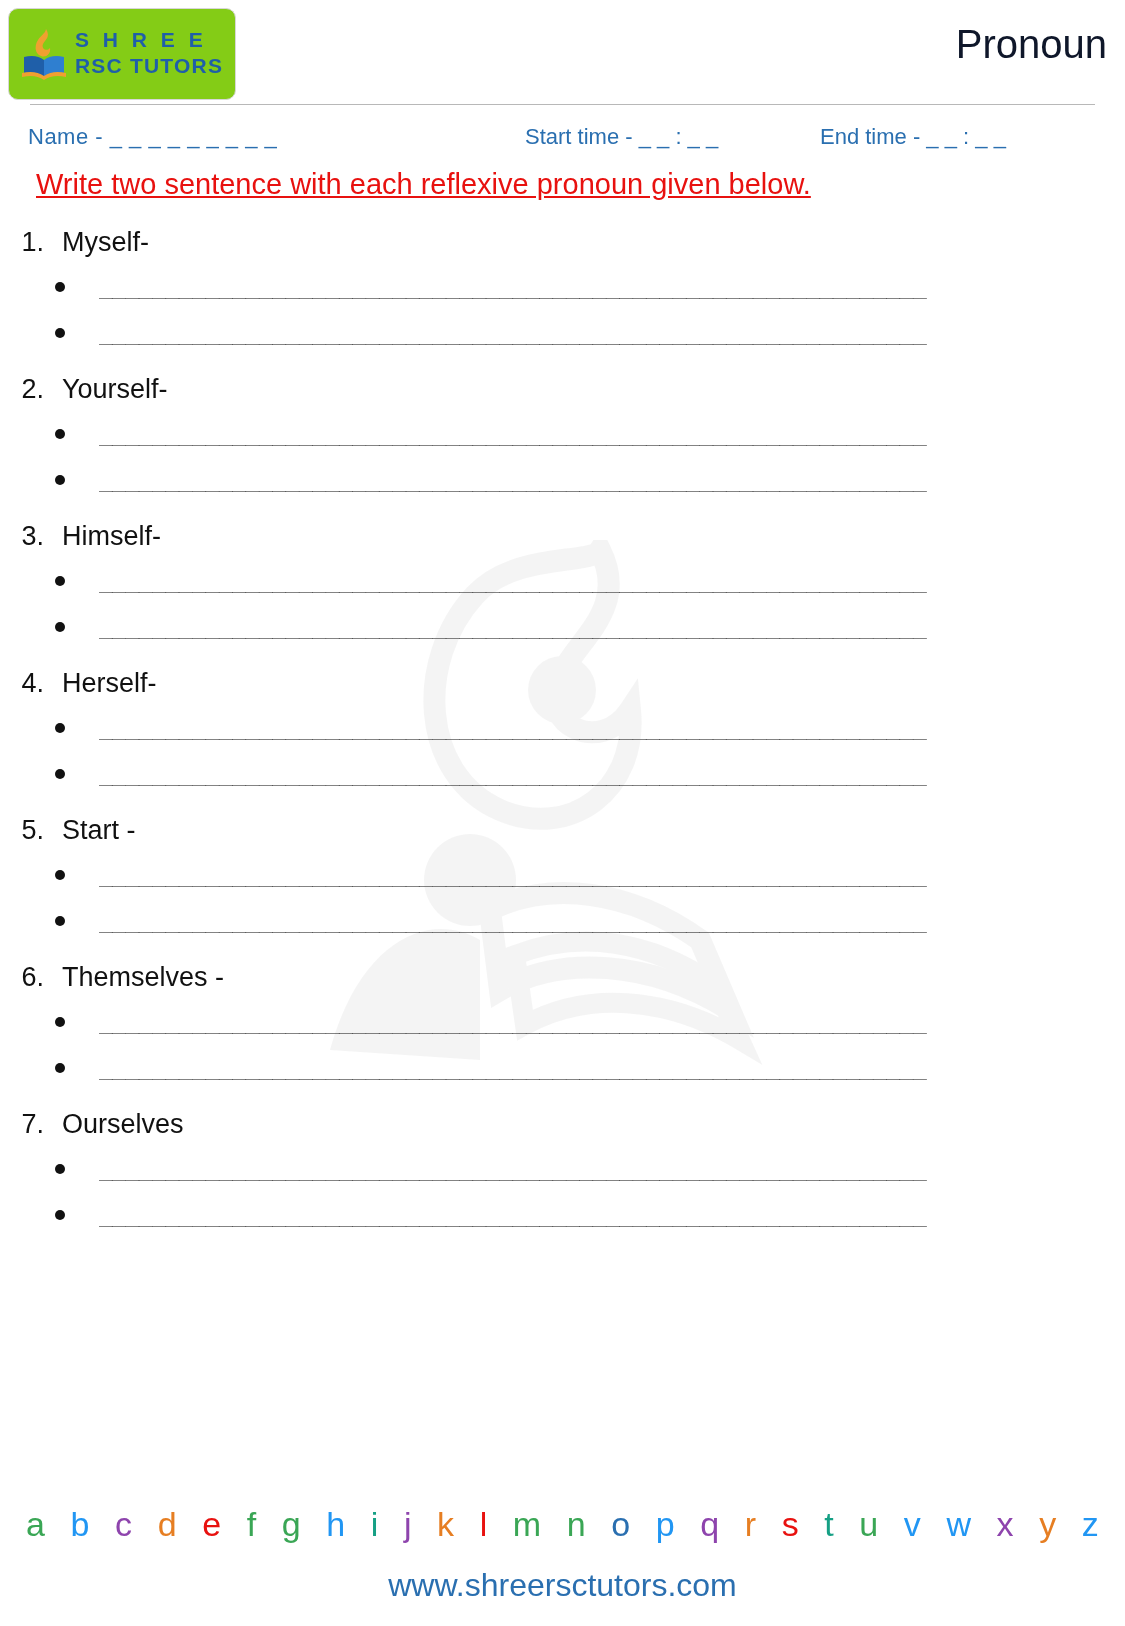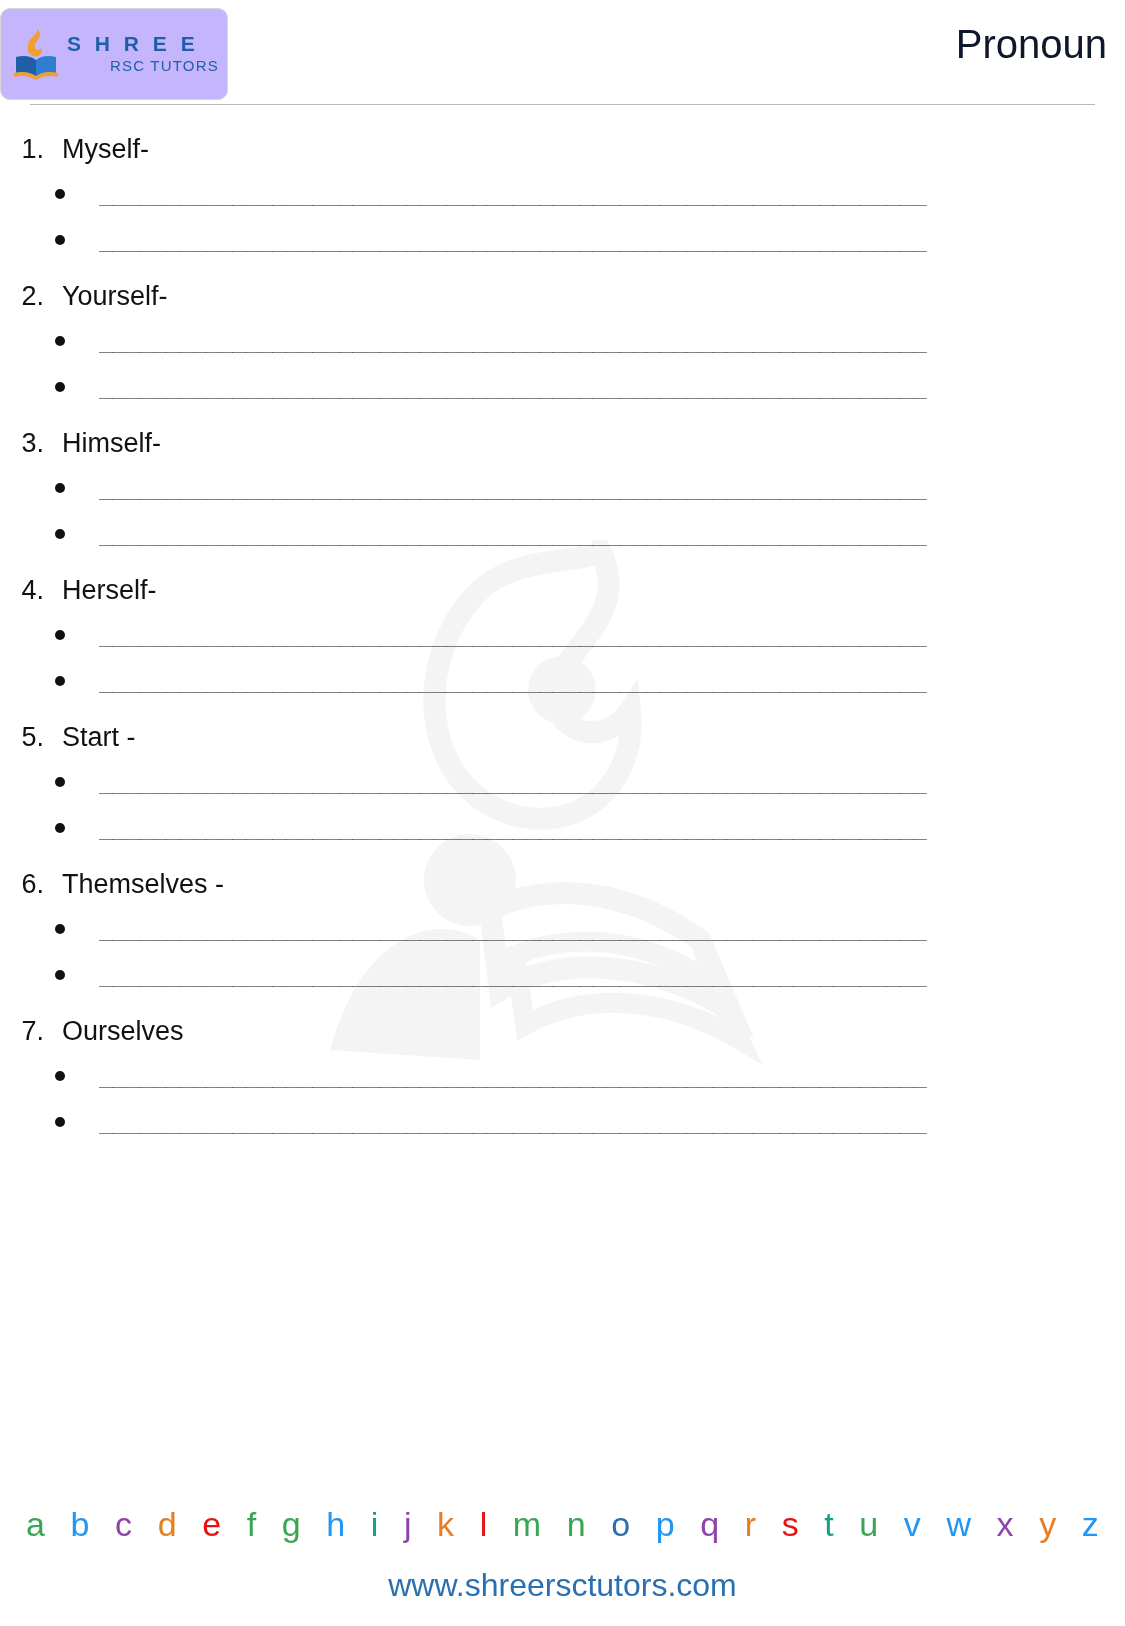--- a/index.html
+++ b/index.html
@@ -21,28 +21,28 @@
     box-sizing: border-box;
   }
 
   
   .header {
     position: relative;
     height: 108px;
   }
   .logo-box {
     position: absolute;
-    left: 0;
+    left: 8px;
     top: 8px;
     width: 228px;
     height: 92px;
     border: 1px solid #d7d7d7;
     border-radius: 10px;
     box-sizing: border-box;
-    background: #c4b5fd;
+    background: #84cc16;
   }
   .logo-inner {
     display: flex;
     align-items: center;
     height: 100%;
     padding-left: 12px;
     box-sizing: border-box;
   }
   .logo-mark {
     width: 46px;
@@ -57,26 +57,25 @@
     justify-content: center;
   }
   .logo-text .l1 {
     font-size: 21px;
     font-weight: bold;
     color: #1f5fa9;
     letter-spacing: 4px;
     line-height: 1.15;
   }
   .logo-text .l2 {
-    font-size: 15px;
-    font-weight: normal;
+    font-size: 21px;
+    font-weight: bold;
     color: #1f5fa9;
     letter-spacing: 1.2px;
     line-height: 1.3;
-    margin-left: 43px;
   }
   .title {
     position: absolute;
     right: 18px;
     top: 22px;
     font-size: 40px;
     color: #0f172a;
     font-family: "Liberation Sans", sans-serif;
   }
   .header-rule {
@@ -234,21 +233,27 @@
         <span class="logo-text">
           <span class="l1">S H R E E</span>
           <span class="l2">RSC TUTORS</span>
         </span>
       </div>
     </div>
     <div class="title">Pronoun</div>
     <div class="header-rule"></div>
   </div>
 
-
+  <div class="meta-row">
+    <div class="meta-name">Name - _ _ _ _ _ _ _ _ _</div>
+    <div class="meta-start">Start time - _ _ :  _ _</div>
+    <div class="meta-end">End time -  _ _ :  _ _</div>
+  </div>
+
+  <div class="instruction">Write two sentence with each reflexive pronoun given below.</div>
 
   <div class="watermark">
     <svg viewBox="0 0 500 530" width="500" height="530" xmlns="http://www.w3.org/2000/svg">
       <path d="M300 10 C330 70 275 100 258 140 C240 185 300 215 330 170 C338 250 270 300 200 270 C120 235 115 120 175 55 C215 12 290 25 300 10 Z" fill="none" stroke="#9a9a9a" stroke-width="22"></path>
       <circle cx="262" cy="150" r="34" fill="#9a9a9a"></circle>
       <circle cx="170" cy="340" r="46" fill="#9a9a9a"></circle>
       <path d="M30 510 C60 400 130 370 180 400 L180 520 Z" fill="#9a9a9a"></path>
       <path d="M190 370 C250 340 330 350 400 400 L430 470 C350 420 260 415 200 450 Z" fill="none" stroke="#9a9a9a" stroke-width="22"></path>
       <path d="M215 415 C280 390 350 400 415 445 L440 500 C365 455 285 452 225 485 Z" fill="none" stroke="#9a9a9a" stroke-width="20"></path>
     </svg>

